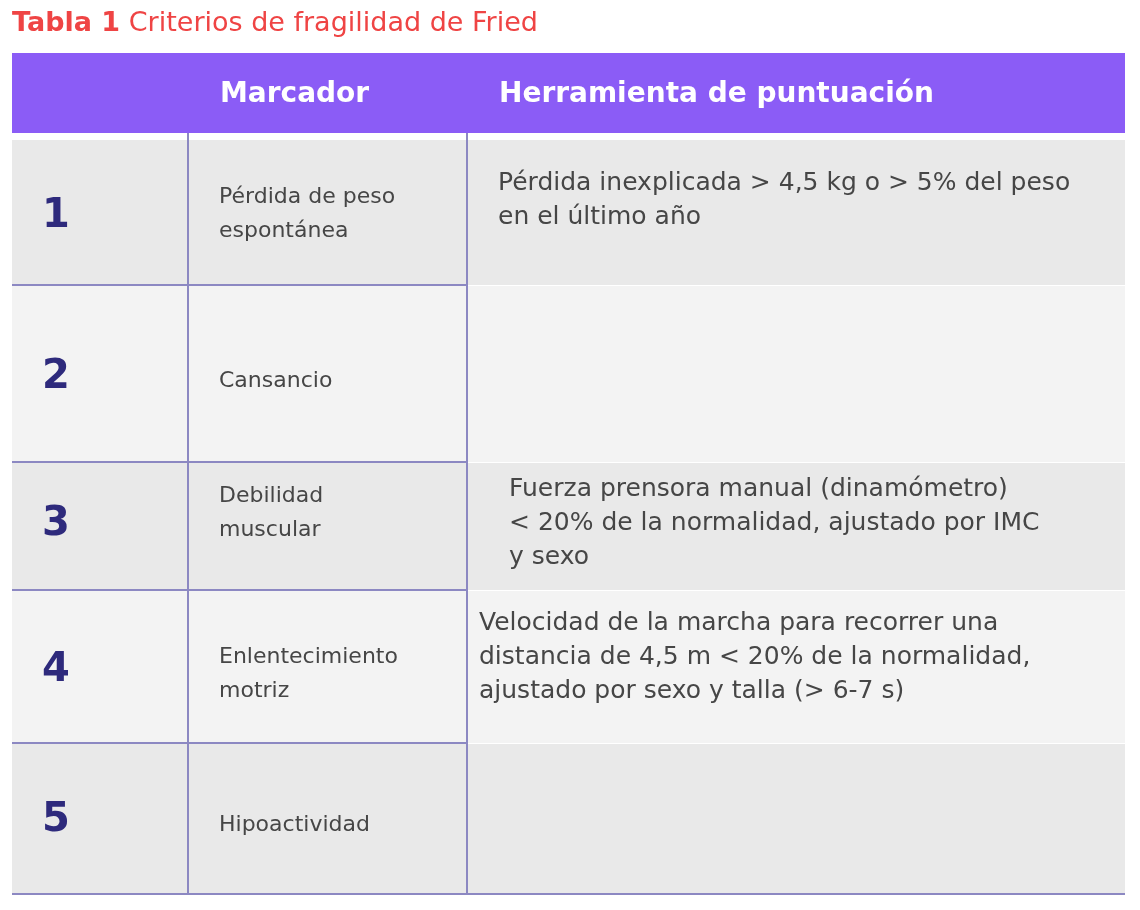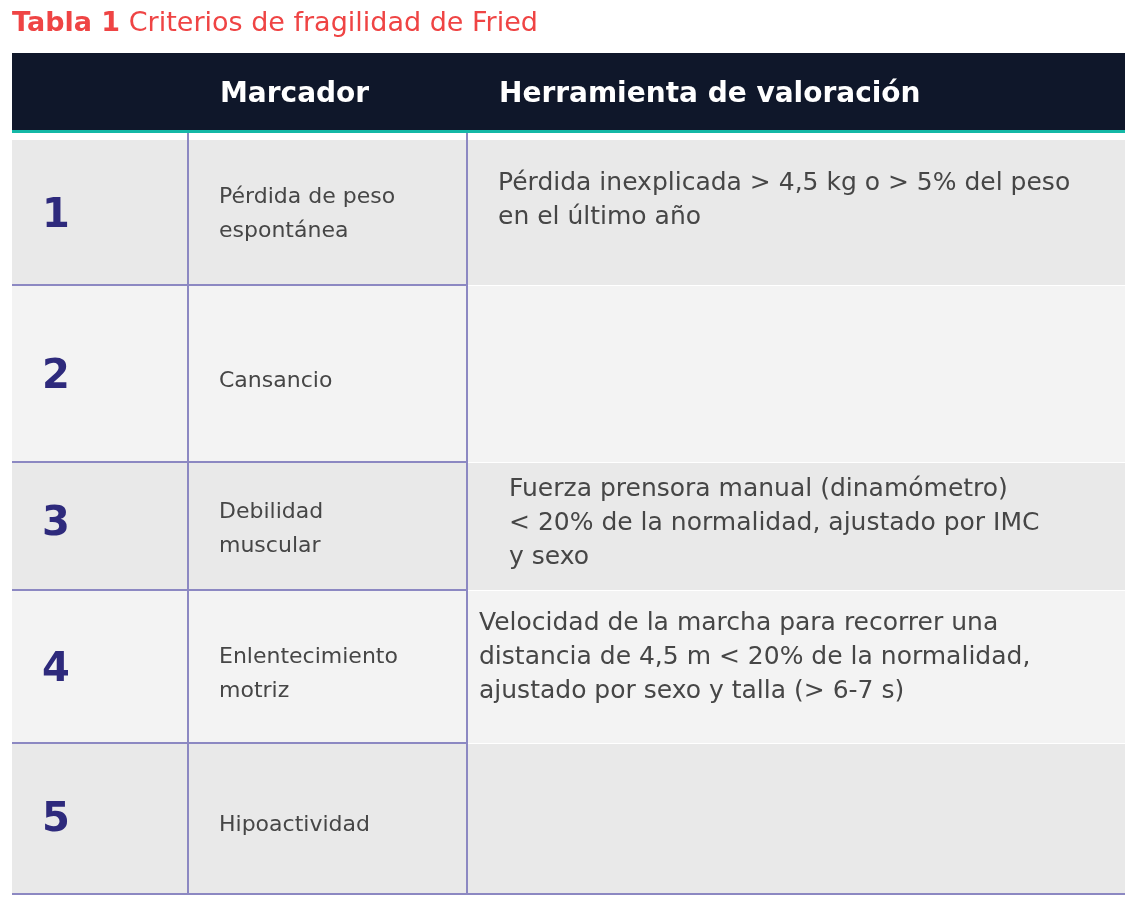--- a/index.html
+++ b/index.html
@@ -8,21 +8,21 @@
       font-family: "DejaVu Sans", "Liberation Sans", sans-serif;
       color: #444444;
     }
     .title {
       position: absolute; left: 12px; top: 4px;
       font-size: 27px; line-height: 36px; color: #ef4444; white-space: nowrap;
     }
     .title .bold { font-weight: bold; }
     .header {
       position: absolute; left: 12px; top: 53px; width: 1113px; height: 77px;
-      background: #0f172a; border-bottom: 3px solid #14b8a6;
+      background: #8b5cf6; border-bottom: 3px solid #8b5cf6;
     }
     .header .h {
       position: absolute; top: 0; height: 77px; line-height: 80px;
       color: #ffffff; font-weight: bold; font-size: 28px; white-space: nowrap;
     }
     .row {
       position: absolute; left: 12px; width: 1113px;
     }
     .row.dark { background: #E9E9E9; }
     .row.light { background: #F3F3F3; }
@@ -52,21 +52,21 @@
   </style>
 </head>
 <body>
 
 <div class="title">
   <span class="bold">Tabla 1</span><span> Criterios de fragilidad de Fried</span>
 </div>
 
 <div class="header">
   <div class="h" style="left:208px;">Marcador</div>
-  <div class="h" style="left:487px;">Herramienta de valoración</div>
+  <div class="h" style="left:487px;">Herramienta de puntuación</div>
 </div>
 
 <div class="row dark" style="top:140px;height:145px;">
   <div class="cell-num" style="top:0;height:145px;">1</div>
   <div class="cell-marker" style="top:0;height:145px;">
       <span class="marker-text">Pérdida de peso
 espontánea</span>
     </div>
   <div class="cell-tool" style="top:0;height:118px;">
       <span class="tool-text">Pérdida inexplicada &gt; 4,5 kg o &gt; 5% del peso
@@ -76,21 +76,21 @@
 
 <div class="row light" style="top:286px;height:176px;">
   <div class="cell-num" style="top:0;height:176px;">2</div>
   <div class="cell-marker" style="top:0;height:188px;">
       <span class="marker-text">Cansancio</span>
     </div>
 </div>
 
 <div class="row dark" style="top:463px;height:127px;">
   <div class="cell-num" style="top:0;height:116px;">3</div>
-  <div class="cell-marker" style="top:16px;height:97px;align-items:center;">
+  <div class="cell-marker" style="top:0;height:97px;align-items:center;">
       <span class="marker-text">Debilidad
 muscular</span>
     </div>
   <div class="cell-tool" style="top:0;height:118px;margin-left:11px;">
       <span class="tool-text">Fuerza prensora manual (dinamómetro)
 &lt; 20% de la normalidad, ajustado por IMC
 y sexo</span>
     </div>
 </div>
 

